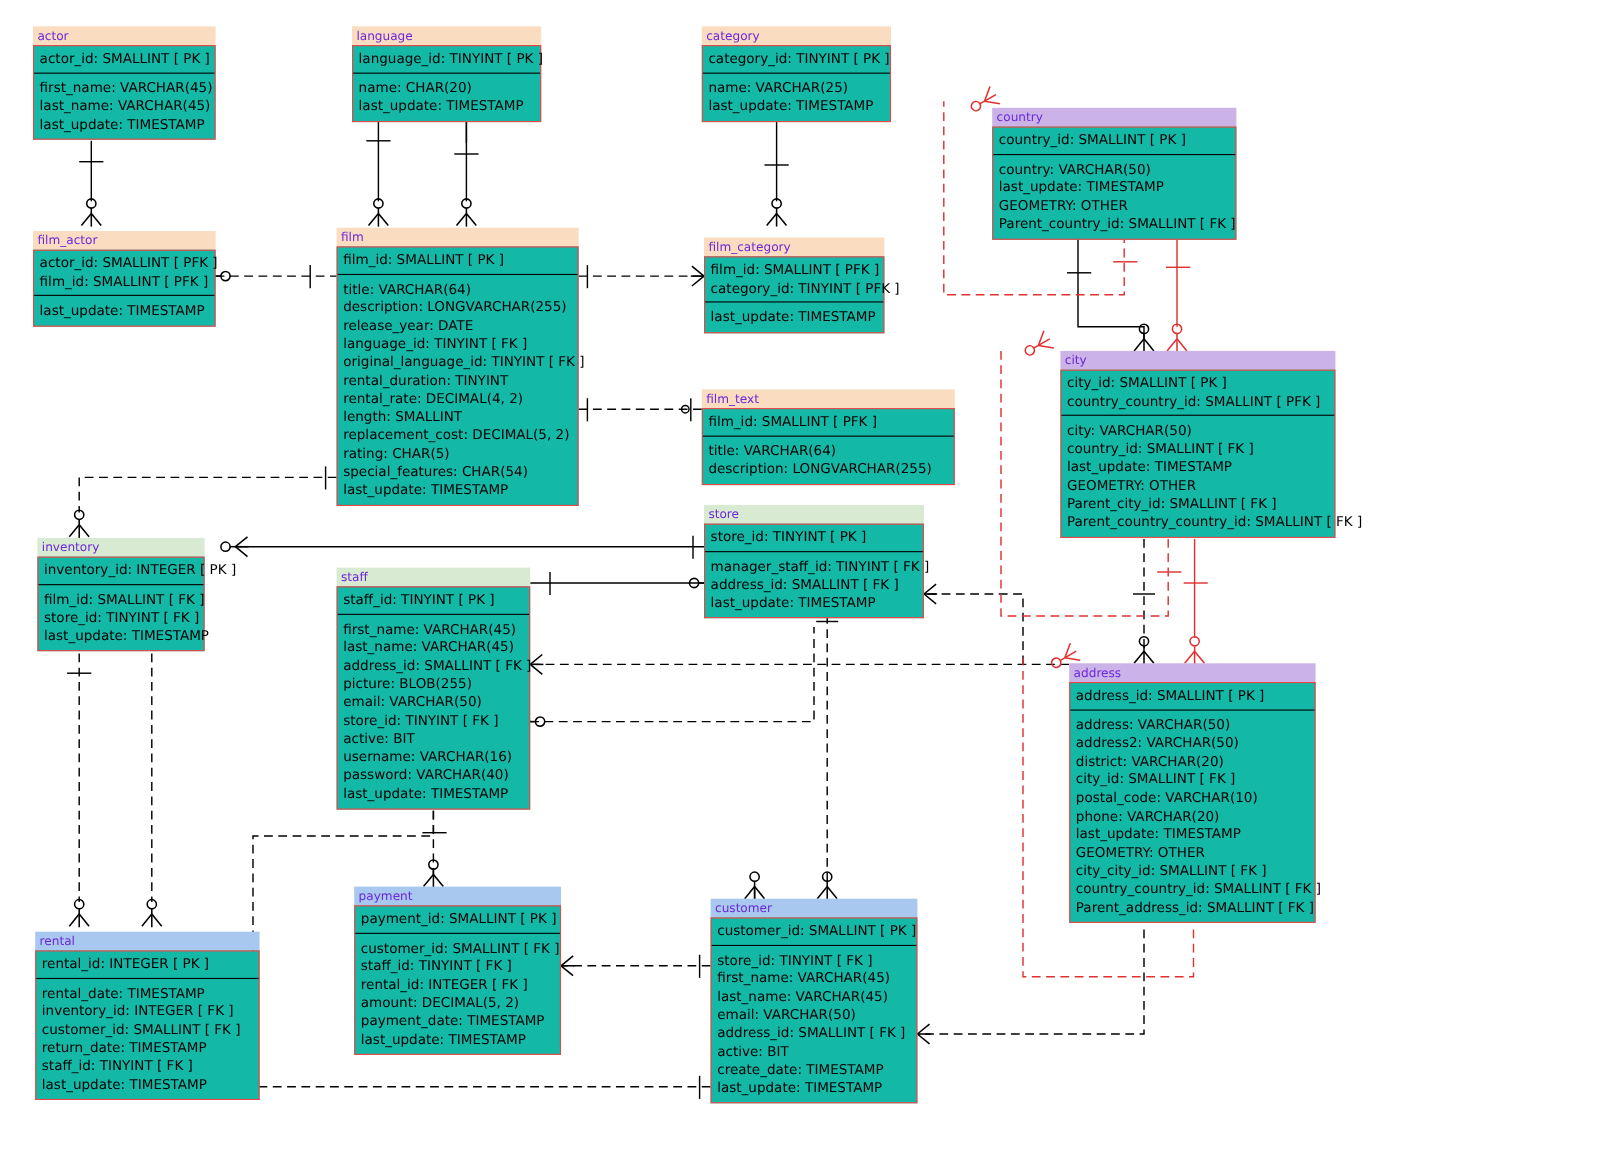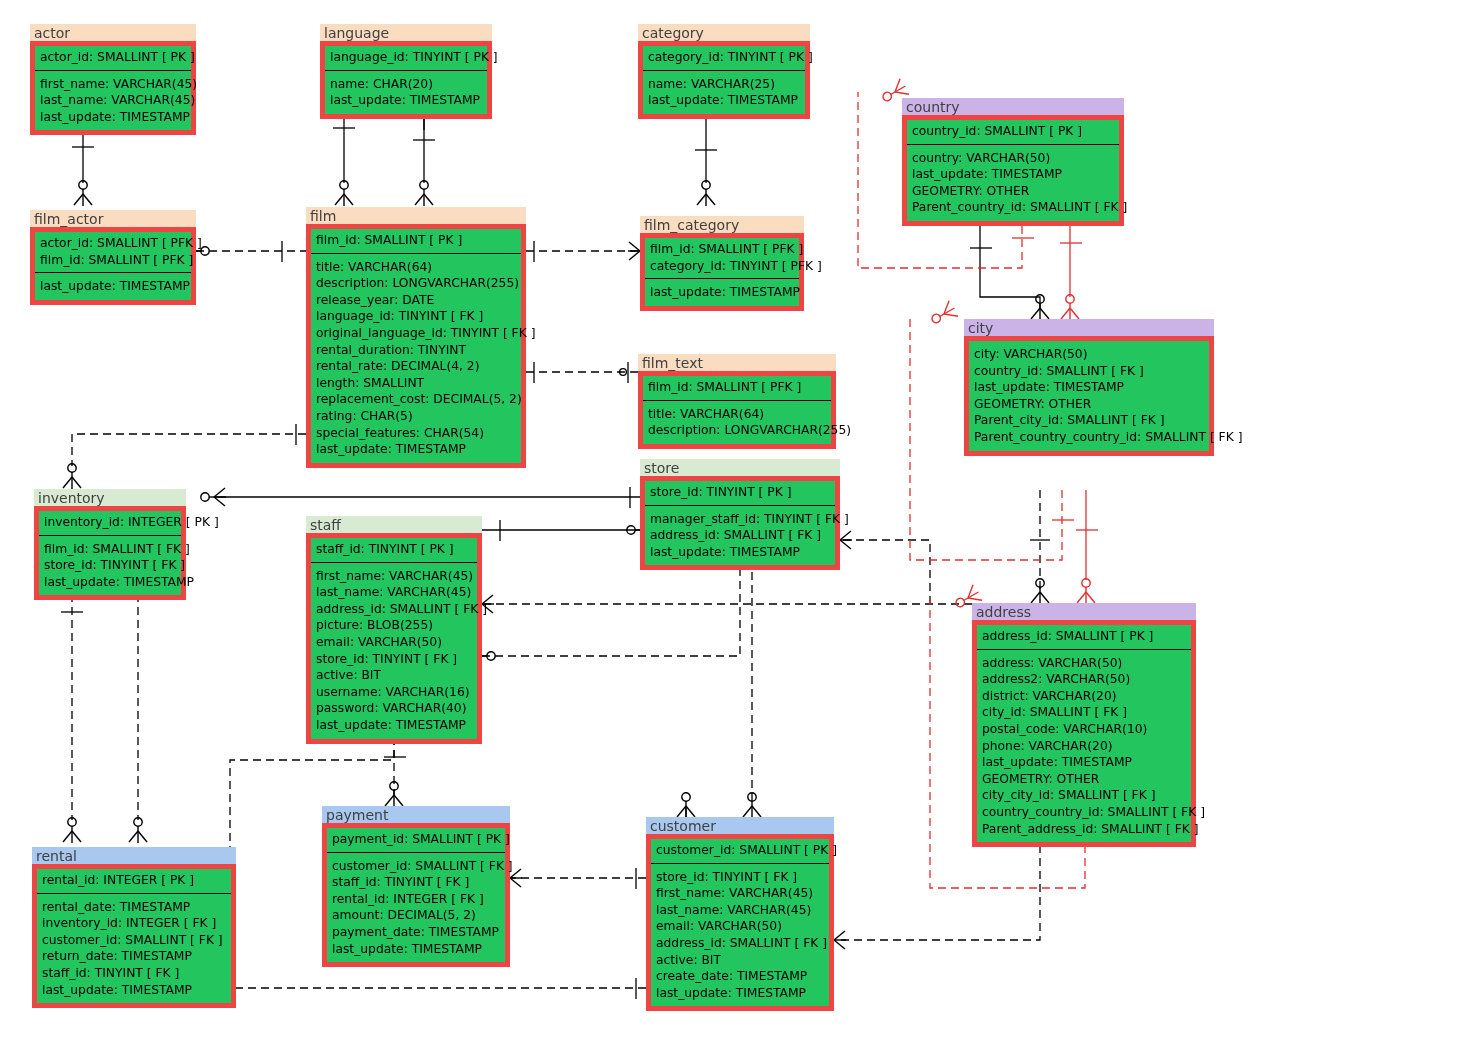--- a/index.html
+++ b/index.html
@@ -2,23 +2,23 @@
 <html><head>
 <meta charset="utf-8">
 <style>
   html,body{margin:0;padding:0;background:#ffffff;}
   body{width:1460px;height:1059px;position:relative;overflow:hidden;
        font-family:"DejaVu Sans","Liberation Sans",sans-serif;}
   #canvas{position:absolute;left:0;top:0;width:1460px;height:1059px;}
   #edges{position:absolute;left:0;top:0;width:1460px;height:1059px;pointer-events:none;}
 
   .entity{position:absolute;box-sizing:border-box;}
-  .ent-title{font-size:14px;line-height:16px;padding:1px 2px 1px 4px;
-             color:#404040;white-space:nowrap;box-sizing:border-box;height:17px;}
-  .ent-body{border:5px solid #ef4444;background:#22c55e;box-sizing:border-box;}
+  .ent-title{font-size:11px;line-height:16px;padding:1px 2px 1px 4px;
+             color:#6d28d9;white-space:nowrap;box-sizing:border-box;height:17px;}
+  .ent-body{border:1px solid #ef4444;background:#14b8a6;box-sizing:border-box;}
   .ent-pk{border-bottom:1px solid #000;padding:3px 5px 4px 5px;}
   .ent-attrs{padding:5px 5px 5px 5px;}
   .attr{font-size:12.3px;line-height:16.6px;white-space:nowrap;color:#000;}
 
   .hdr-orange{background:#fadcc0;}
   .hdr-purple{background:#cbb3e8;}
   .hdr-green{background:#d9ead3;}
   .hdr-blue{background:#a8c8f0;}
 </style>
 </head>
@@ -274,31 +274,35 @@
             <div class="attr">category_id: TINYINT  [ PFK ]</div>
           </div>
           <div class="ent-attrs">
             <div class="attr">last_update: TIMESTAMP</div>
           </div>
         </div>
       </div>
       <div class="entity" style="left: 948px; top: 319px; width: 266px; padding-left: 16px;">
         <div class="ent-title hdr-purple">city</div>
         <div class="ent-body">
+          <div class="ent-pk">
+            <div class="attr">city_id: SMALLINT  [ PK ]</div>
+            <div class="attr">country_country_id: SMALLINT  [ PFK ]</div>
+          </div>
           <div class="ent-attrs">
             <div class="attr">city: VARCHAR(50)</div>
             <div class="attr">country_id: SMALLINT  [ FK ]</div>
             <div class="attr">last_update: TIMESTAMP</div>
             <div class="attr">GEOMETRY: OTHER</div>
             <div class="attr">Parent_city_id: SMALLINT  [ FK ]</div>
             <div class="attr">Parent_country_country_id: SMALLINT  [ FK ]</div>
           </div>
         </div>
       </div>
-      <div class="entity" style="left: 638px; top: 354px; width: 198px;">
+      <div class="entity" style="left: 638px; top: 354px; width: 230px;">
         <div class="ent-title hdr-orange">film_text</div>
         <div class="ent-body">
           <div class="ent-pk">
             <div class="attr">film_id: SMALLINT  [ PFK ]</div>
           </div>
           <div class="ent-attrs">
             <div class="attr">title: VARCHAR(64)</div>
             <div class="attr">description: LONGVARCHAR(255)</div>
           </div>
         </div>

